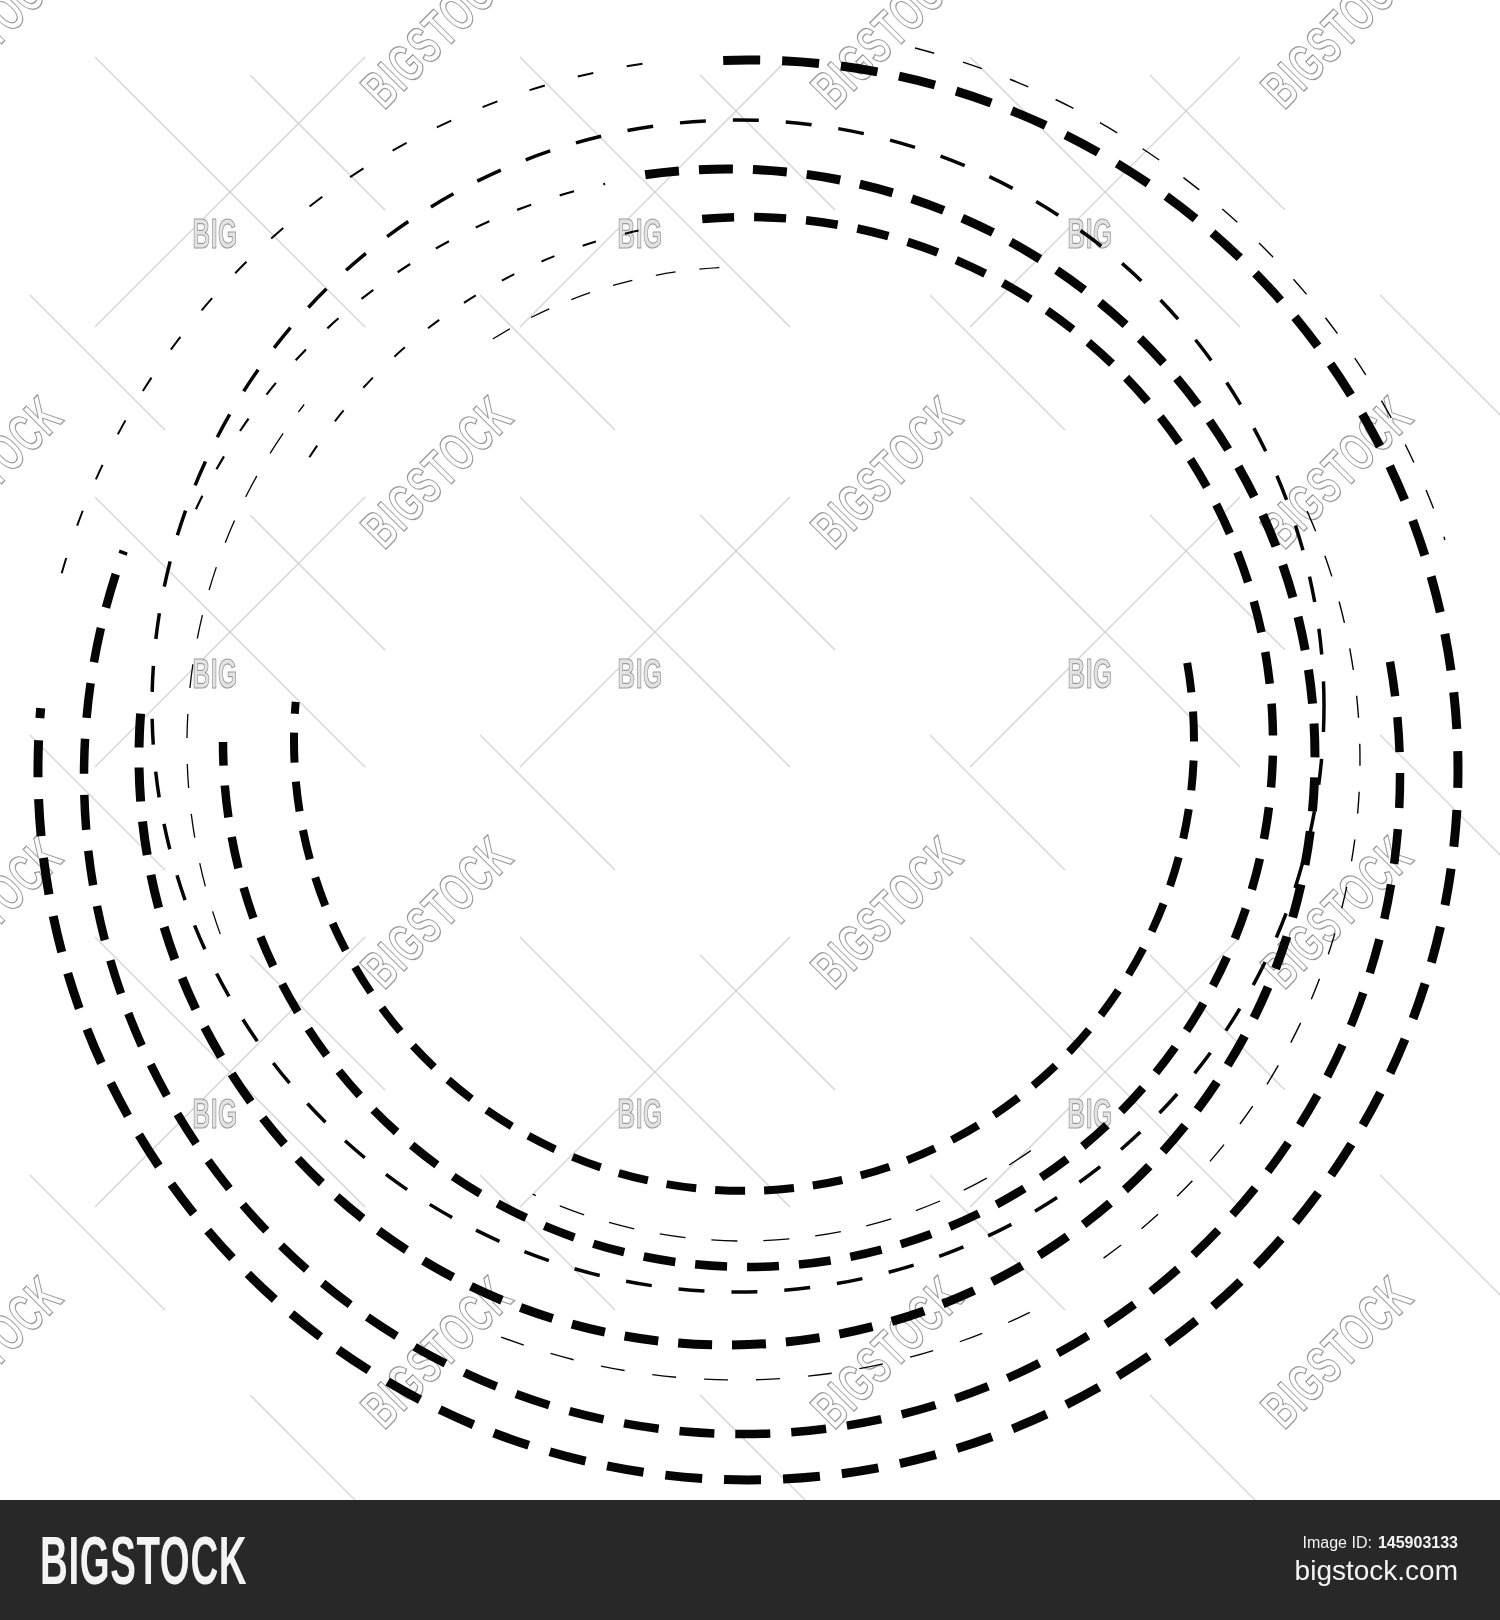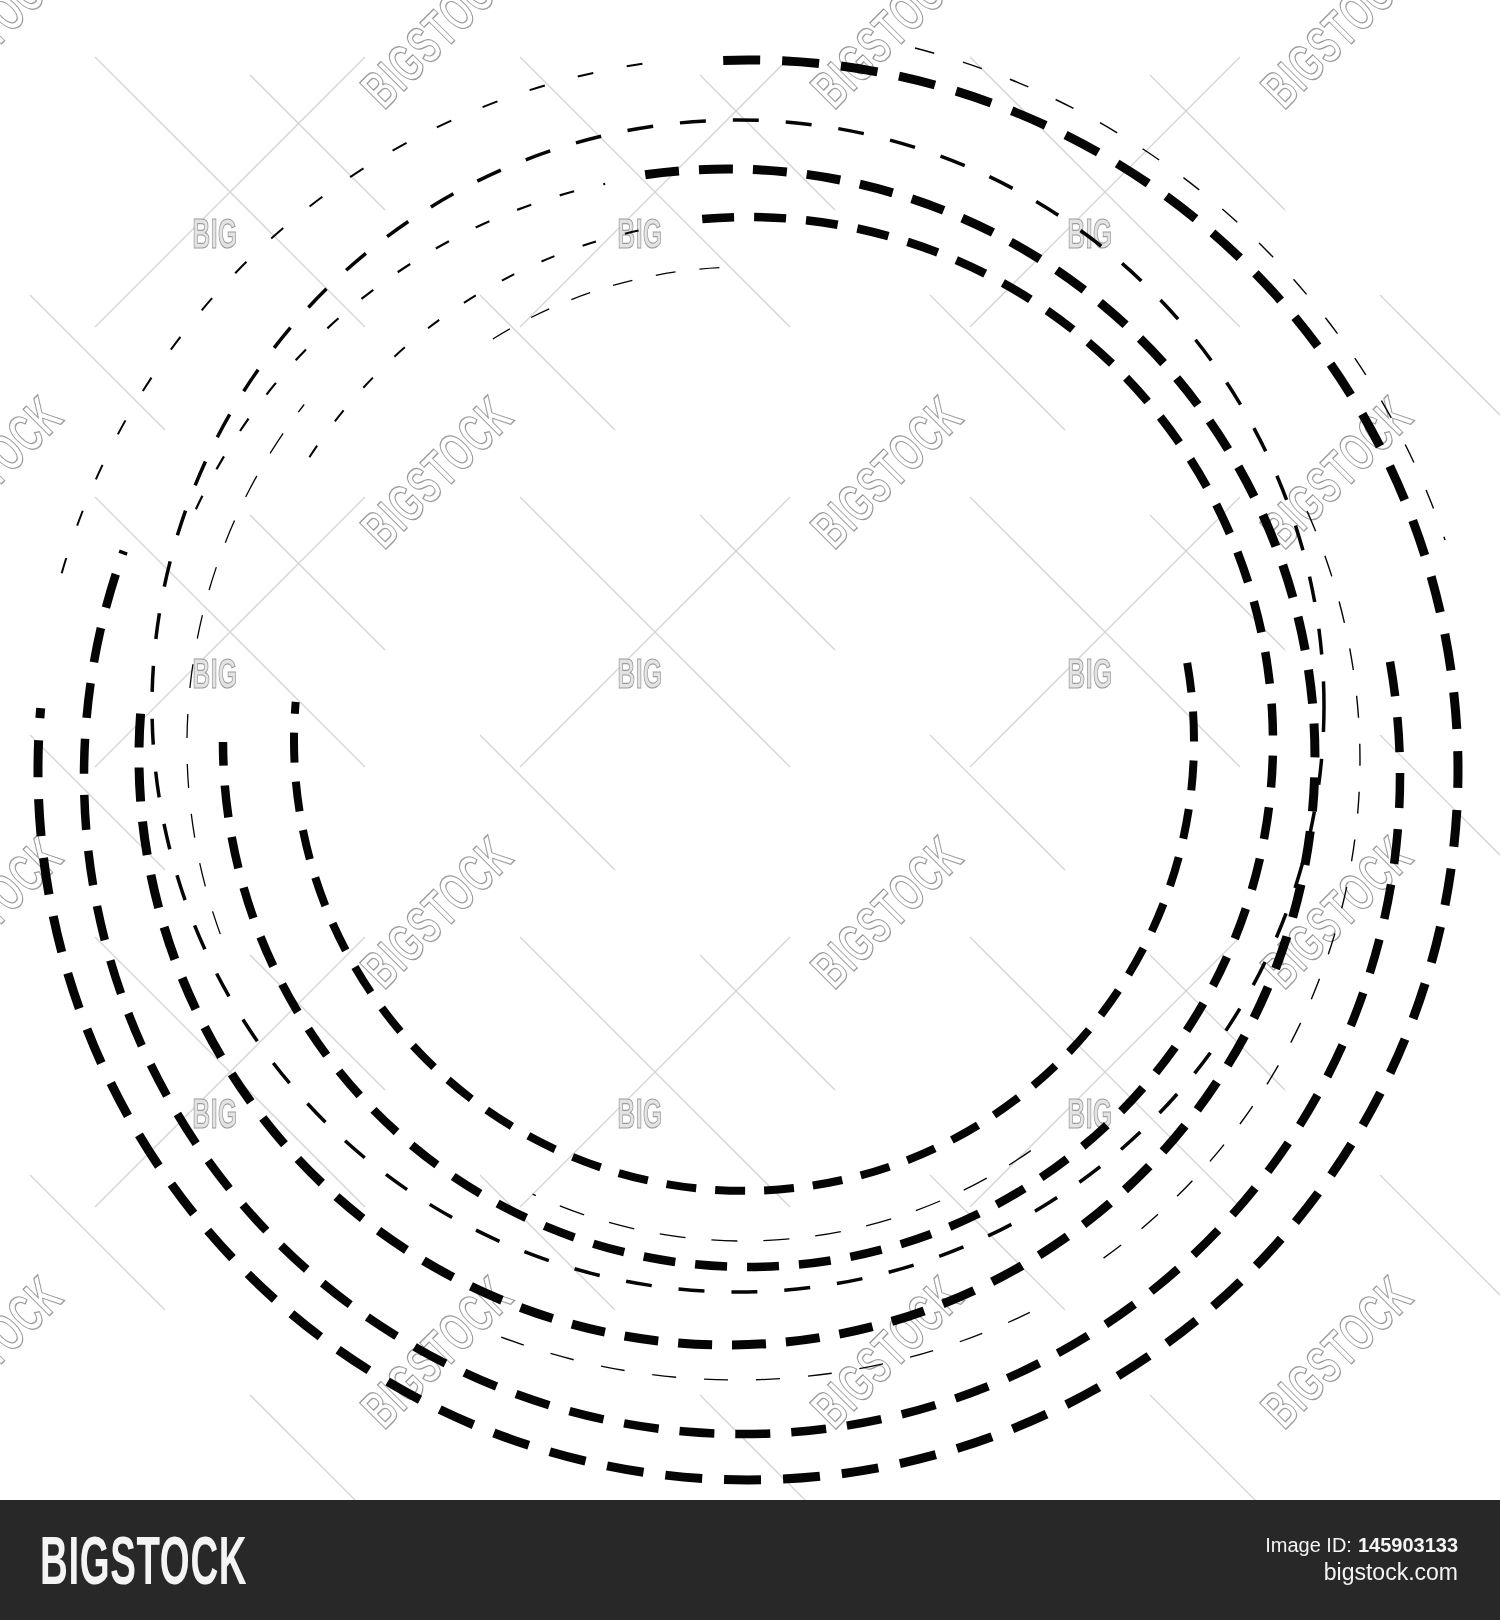--- a/index.html
+++ b/index.html
@@ -14,23 +14,23 @@
     position:absolute;left:0;top:1500px;width:1500px;height:120px;
     display:flex;align-items:center;justify-content:space-between;
     box-sizing:border-box;padding:0 42px 0 40px;
   }
   .logo{
     font-weight:700;font-size:62px;letter-spacing:1px;
     transform:scale(0.62,1.1);transform-origin:left center;
     white-space:nowrap;
   }
   .meta{text-align:right;line-height:1.25;}
-  .id-line{font-size:20px;}
+  .id-line{font-size:16px;}
   .id-line .id-val{font-weight:700;margin-left:6px;}
-  .site{font-size:23px;}
+  .site{font-size:28px;}
 </style>
 </head>
 <body>
 
 <div class="stage">
 
   <svg class="art" id="art-svg" width="1500" height="1500" viewBox="0 0 1500 1500">
     <g id="watermark-layer">
         <line x1="95" y1="57" x2="365" y2="327" stroke="#d4d4d4" stroke-width="1.3"></line>
         <line x1="365" y1="57" x2="95" y2="327" stroke="#d4d4d4" stroke-width="1.3"></line>

